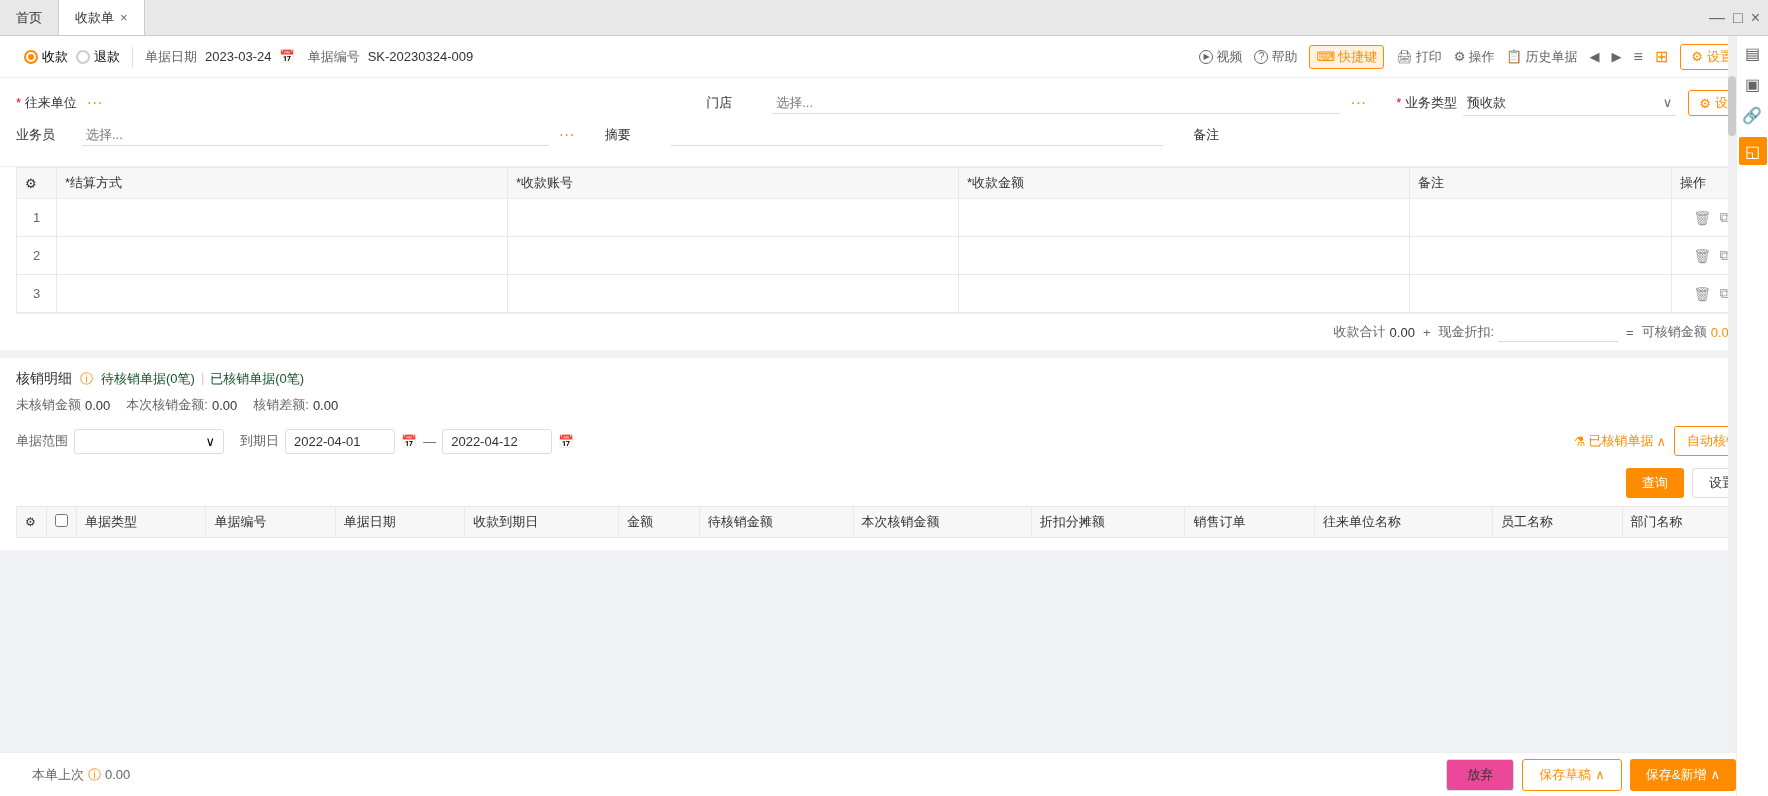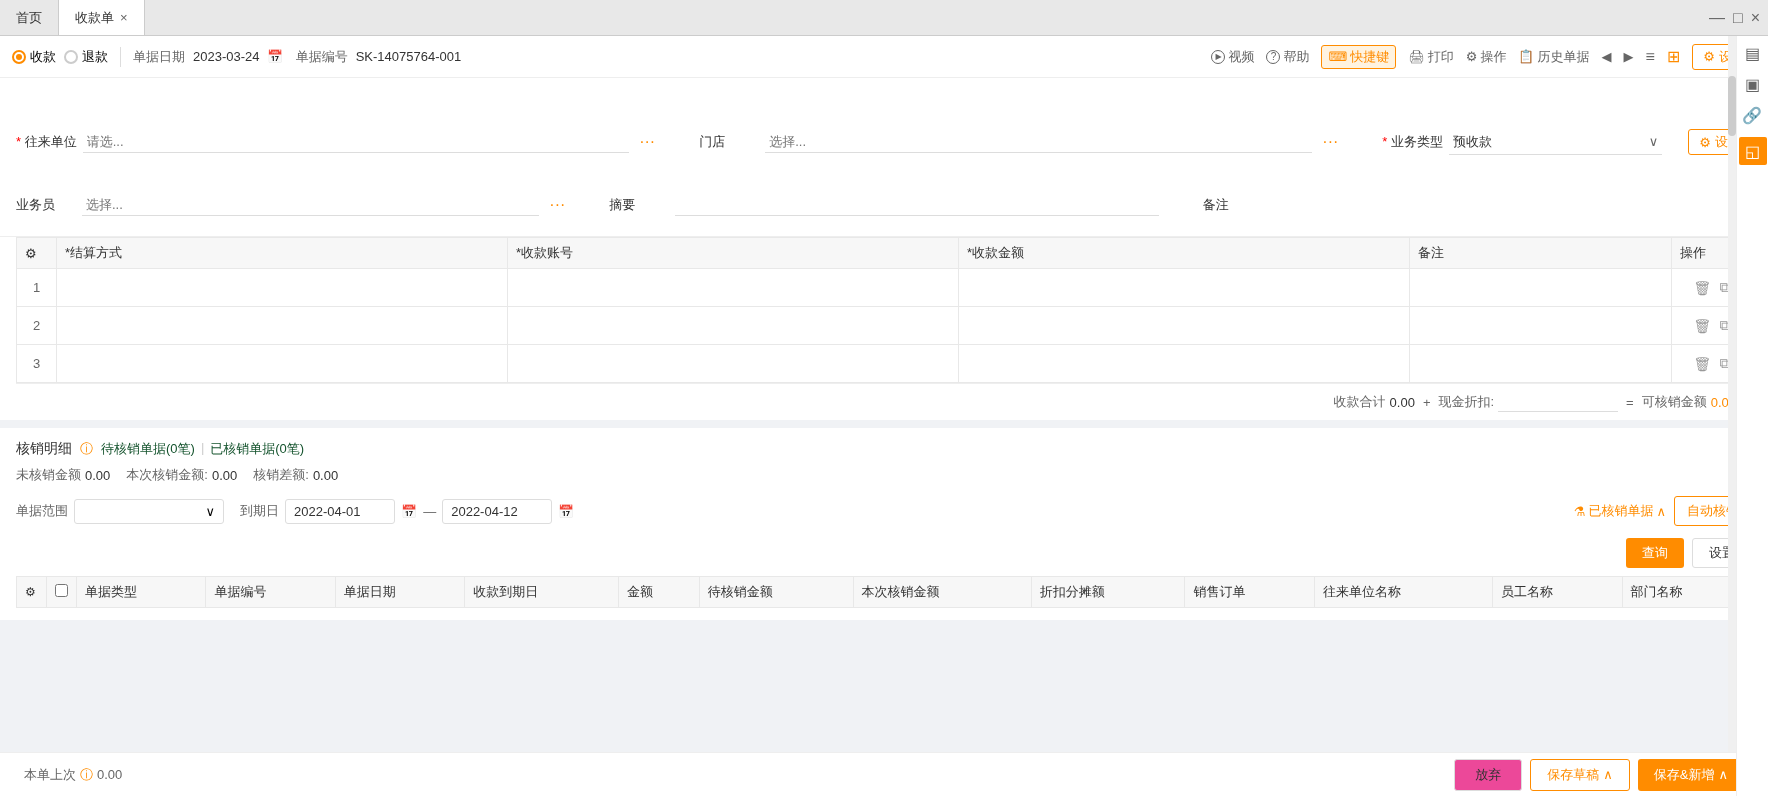--- a/index.html
+++ b/index.html
@@ -19,21 +19,21 @@
       background: #fff; color: #333; cursor: pointer; font-size: 13px;
       border-right: 1px solid #ccc; border-left: 1px solid #ccc;
     }
     .tab-close { margin-left: 6px; cursor: pointer; color: #666; }
     .tab-bar-right { margin-left: auto; display: flex; align-items: center; padding-right: 8px; gap: 8px; }
     .tab-bar-right span { cursor: pointer; color: #666; font-size: 16px; }
 
     
     .toolbar {
       display: flex; align-items: center; background: #fff; height: 42px;
-      padding: 0 12px; border-bottom: 1px solid #eee; gap: 12px;
+      padding: 0 24px; border-bottom: 1px solid #eee; gap: 12px;
     }
     .radio-group { display: flex; align-items: center; gap: 8px; }
     .radio-item { display: flex; align-items: center; gap: 4px; cursor: pointer; }
     .radio-circle {
       width: 14px; height: 14px; border-radius: 50%; border: 2px solid #ccc;
       display: flex; align-items: center; justify-content: center;
     }
     .radio-circle.active { border-color: #ff8c00; }
     .radio-circle.active::after { content: ''; width: 6px; height: 6px; border-radius: 50%; background: #ff8c00; }
     .divider-v { width: 1px; height: 20px; background: #ddd; }
@@ -47,21 +47,21 @@
     .settings-btn {
       background: #fff; border: 1px solid #ff8c00; border-radius: 3px;
       padding: 3px 10px; color: #ff8c00; cursor: pointer; display: flex; align-items: center; gap: 4px;
     }
 
     
     .main-form {
       background: #fff; margin: 0; padding: 12px 16px;
       border-bottom: 1px solid #eee;
     }
-    .form-row { display: flex; align-items: center; gap: 14px; margin-bottom: 8px; margin-top: 39px; }
+    .form-row { display: flex; align-items: center; gap: 0; margin-bottom: 8px; }
     .form-field { display: flex; align-items: center; gap: 6px; flex: 1; }
     .field-label { color: #333; white-space: nowrap; min-width: 60px; }
     .field-label.required::before { content: '* '; color: #f00; }
     .field-input {
       border: none; border-bottom: 1px solid #ddd; outline: none;
       padding: 3px 4px; color: #ccc; flex: 1; font-size: 13px; min-width: 120px;
     }
     .more-btn { color: #ff8c00; cursor: pointer; margin-left: 4px; font-size: 16px; }
     .type-select {
       display: flex; align-items: center; gap: 4px;
@@ -150,21 +150,21 @@
     .bottom-table th {
       background: #f7f7f7; border: 1px solid #e8e8e8;
       padding: 6px 8px; text-align: left; color: #333; font-weight: normal;
       font-size: 12px;
     }
 
     
     .footer {
       position: fixed; bottom: 0; left: 0; right: 0;
       background: #fff; border-top: 1px solid #eee;
-      display: flex; align-items: center; padding: 8px 24px;
+      display: flex; align-items: center; padding: 8px 32px;
       height: 44px;
     }
     .footer-left { display: flex; align-items: center; gap: 4px; color: #666; }
     .footer-right { margin-left: auto; display: flex; gap: 8px; }
     .btn-abandon {
       background: #ec4899; border: 1px solid #ddd; border-radius: 3px;
       padding: 6px 20px; cursor: pointer; color: #333; font-size: 13px;
     }
     .btn-save-draft {
       background: #fff; border: 1px solid #ff8c00; border-radius: 3px;
@@ -226,21 +226,21 @@
     </div>
   </div>
   <div class="divider-v"></div>
   <div class="doc-info">
     <span class="doc-label">单据日期</span>
     <span class="doc-value">2023-03-24</span>
     <span class="calendar-icon">📅</span>
   </div>
   <div class="doc-info">
     <span class="doc-label">单据编号</span>
-    <span class="doc-value">SK-14075764-001</span>
+    <span class="doc-value">SK-20230324-009</span>
   </div>
   <div class="toolbar-right">
     <div class="toolbar-btn">
       <span style="border:1px solid #666;border-radius:50%;width:14px;height:14px;display:inline-flex;align-items:center;justify-content:center;font-size:8px;">▶</span>
       <span>视频</span>
     </div>
     <div class="toolbar-btn">
       <span style="border:1px solid #666;border-radius:50%;width:14px;height:14px;display:inline-flex;align-items:center;justify-content:center;font-size:10px;">?</span>
       <span>帮助</span>
     </div>
@@ -268,21 +268,20 @@
       <span>⚙</span>
       <span>设置</span>
     </button>
   </div>
 </div>
 
 <div class="main-form">
   <div class="form-row">
     <div class="form-field">
       <span class="field-label required">往来单位</span>
-      <input class="field-input" placeholder="请选..." style="">
       <span class="more-btn">···</span>
     </div>
     <div class="form-field" style="margin-left:30px;">
       <span class="field-label">门店</span>
       <input class="field-input" placeholder="选择..." style="">
       <span class="more-btn">···</span>
     </div>
     <div class="form-field" style="margin-left:30px; max-width:280px;">
       <span class="field-label required">业务类型</span>
       <div class="type-select">

